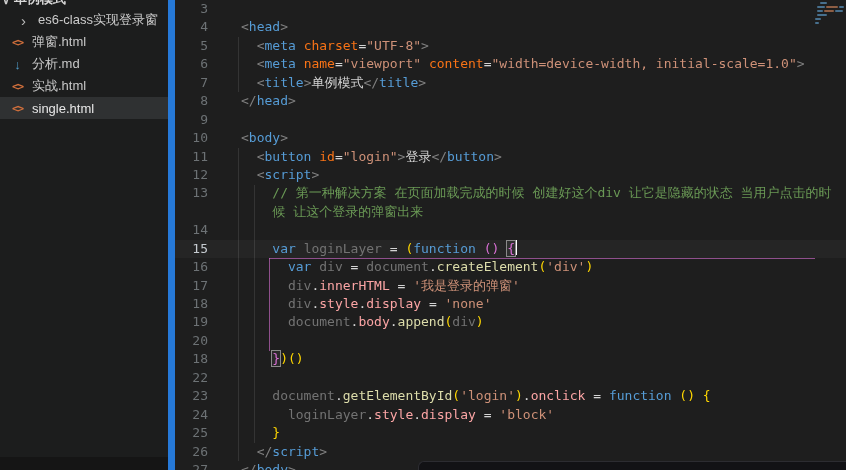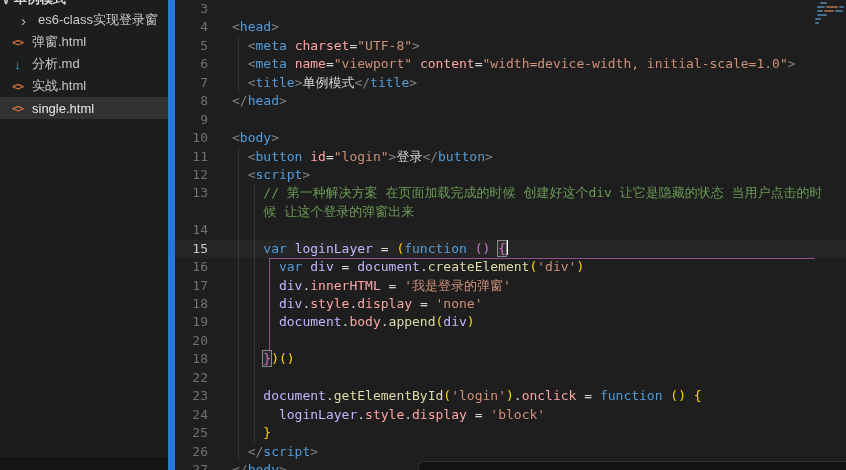--- a/index.html
+++ b/index.html
@@ -27,34 +27,34 @@
   
   .accent{position:absolute;left:168px;top:0;width:7px;height:470px;background:#2679d8;}
   
   .editor{position:absolute;left:175px;top:0;width:671px;height:470px;background:#1e1e1e;overflow:hidden;}
   .lines{position:absolute;left:0;top:0;right:0;}
   .row{display:flex;height:18.45px;line-height:18.45px;
     font-family:"DejaVu Sans Mono",monospace;font-size:13px;}
   .row.active{background:rgba(255,255,255,0.035);}
   .ln{width:33px;flex:none;text-align:right;color:#6d7275;user-select:none;}
   .row.active .ln{color:#c5cbd0;}
-  .code{white-space:pre;padding-left:24px;color:#d4d4d4;text-align:right;}
+  .code{white-space:pre;padding-left:33px;color:#d4d4d4;text-align:right;}
   
   .ws{color:#d4d4d4;}
   .p{color:#808080;}
   .tag{color:#569cd6;}
-  .attr{color:#fca5a5;margin-top:24px;}
+  .attr{color:#f97316;margin-top:24px;}
   .op{color:#d4d4d4;}
   .str{color:#ce9178;}
   .txt{color:#d4d4d4;}
   .kw{color:#569cd6;}
   .ctrl{color:#c586c0;}
   .fn{color:#dcdcaa;}
   .prop{color:#fca5a5;}
-  .var{color:#c4b5fd;}
+  .var{color:#737373;}
   .cmt{color:#6a9955;}
   .b1{color:#ffd700;}
   .b2{color:#da70d6;}
   .match{outline:1px solid #8a8a8a;background:rgba(120,120,120,0.12);}
   .cur{display:inline-block;width:1.5px;height:15px;background:#ffffff;
     vertical-align:-2px;margin-left:1px;}
   
   .g{position:absolute;width:1px;background:rgba(255,255,255,0.10);}
   .gpink{position:absolute;background:rgba(218,112,214,0.60);}
   

